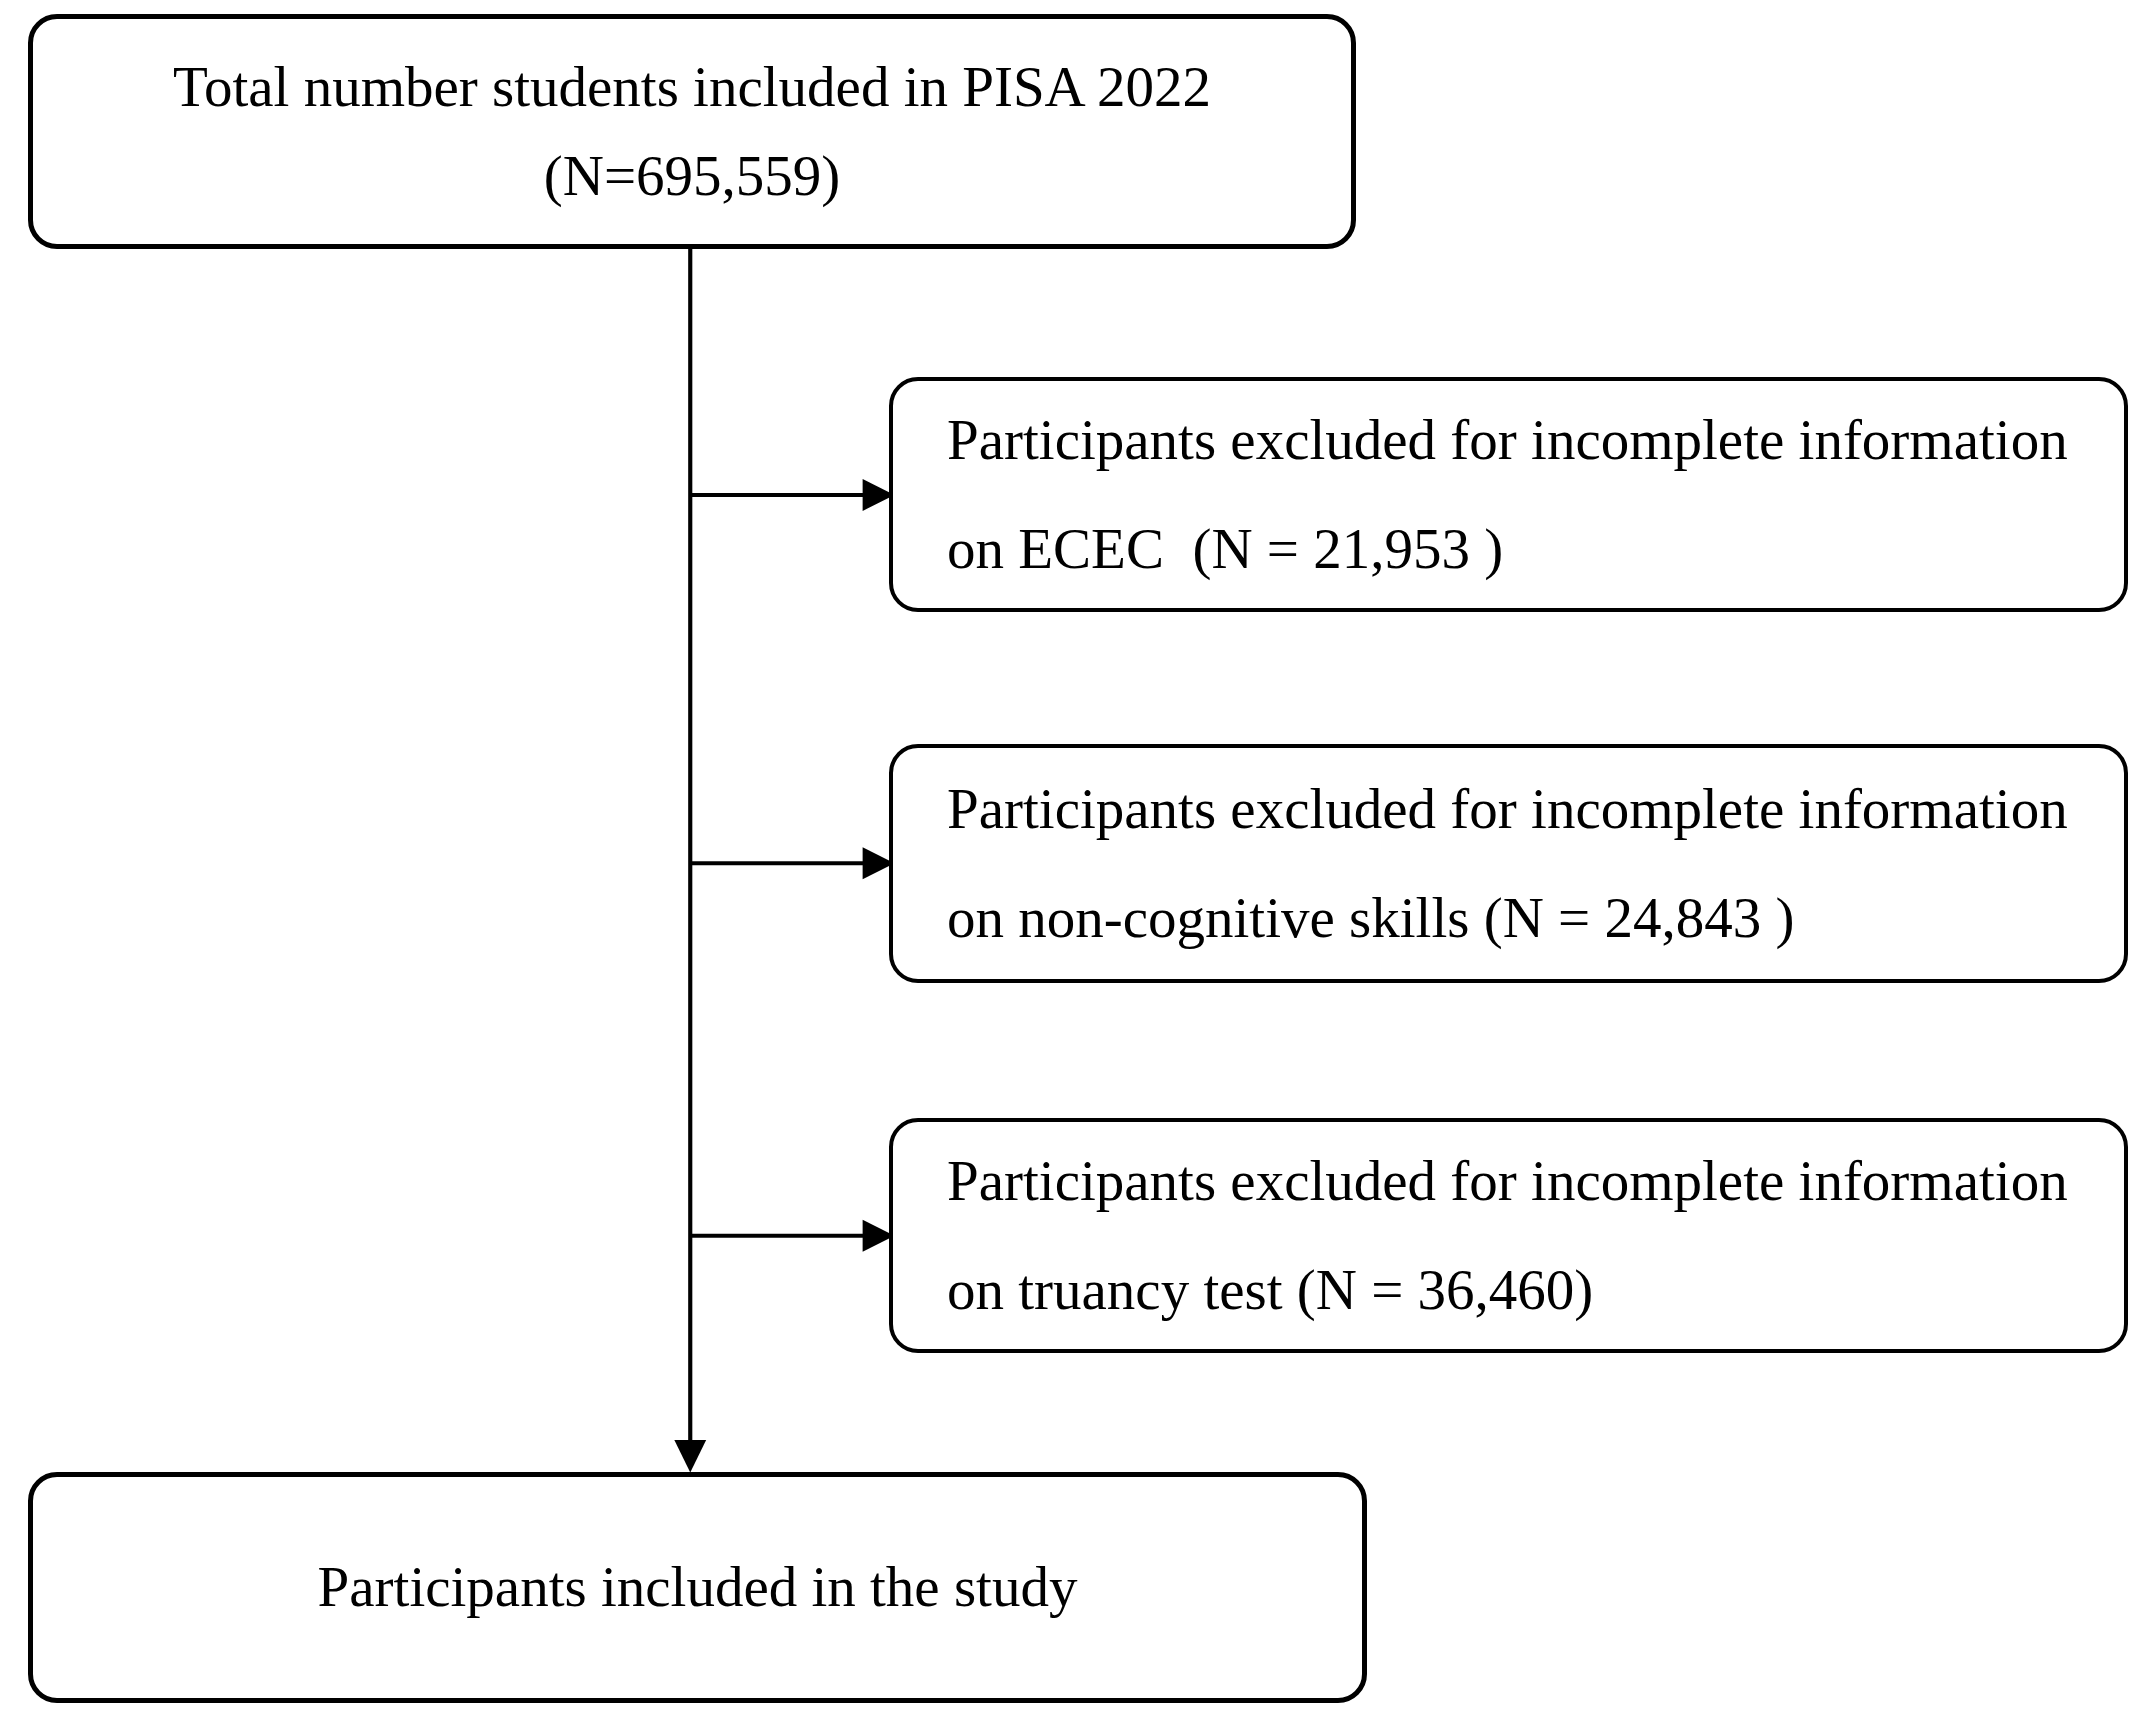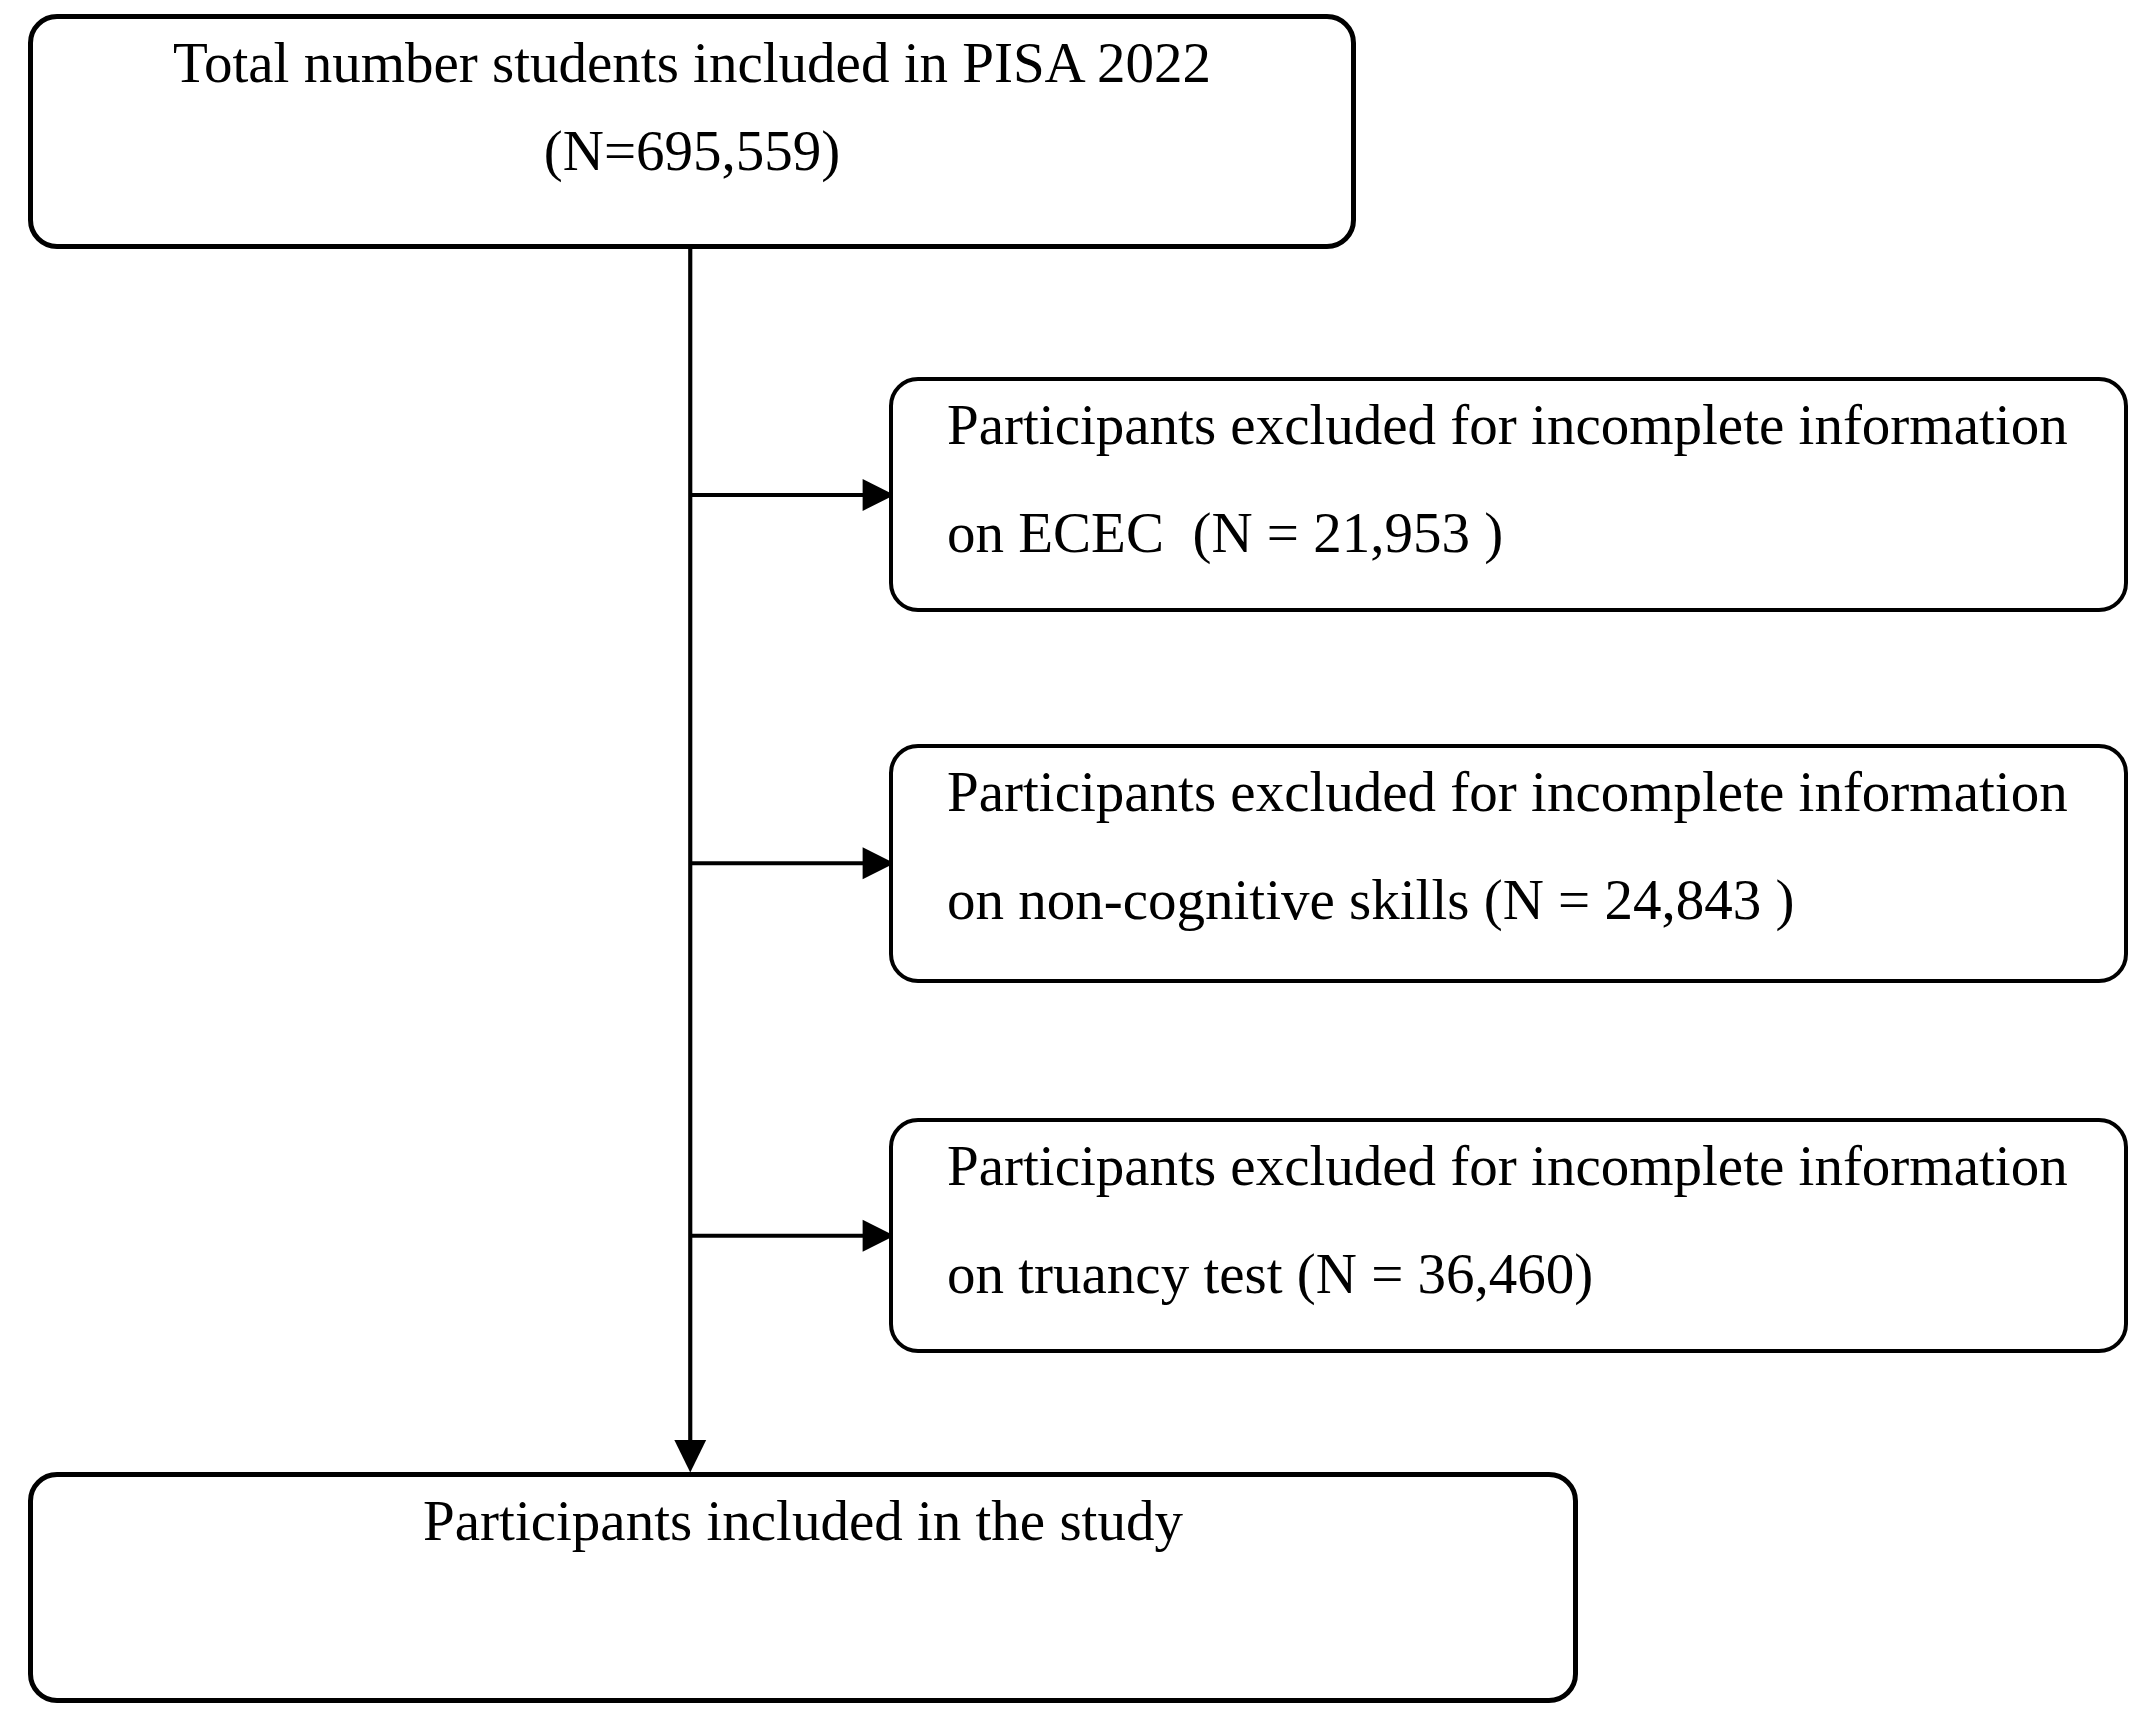--- a/index.html
+++ b/index.html
@@ -23,20 +23,21 @@
     z-index: 1;
   }
   .box {
     position: absolute;
     box-sizing: border-box;
     background: #ffffff;
     border: 4.8px solid #000000;
     border-radius: 29px;
     display: flex;
     flex-direction: column;
+    justify-content: center;
     z-index: 2;
   }
   .box .line {
     font-size: 57px;
     line-height: 1.55;
     white-space: pre-wrap;
   }
   .box.center {
     align-items: center;
     text-align: center;
@@ -60,21 +61,21 @@
   #excl-box-2 {
     left: 889px; top: 744px;
     width: 1239px; height: 239px;
   }
   #excl-box-3 {
     left: 889px; top: 1118px;
     width: 1239px; height: 235px;
   }
   #bottom-box {
     left: 28px; top: 1472px;
-    width: 1550px; height: 231px;
+    width: 1339px; height: 231px;
     border-width: 5.5px;
   }
 </style>
 </head>
 <body>
 
 <div class="canvas">
 
   <svg class="connectors" width="2151" height="1712" viewBox="0 0 3107 2473">
 

